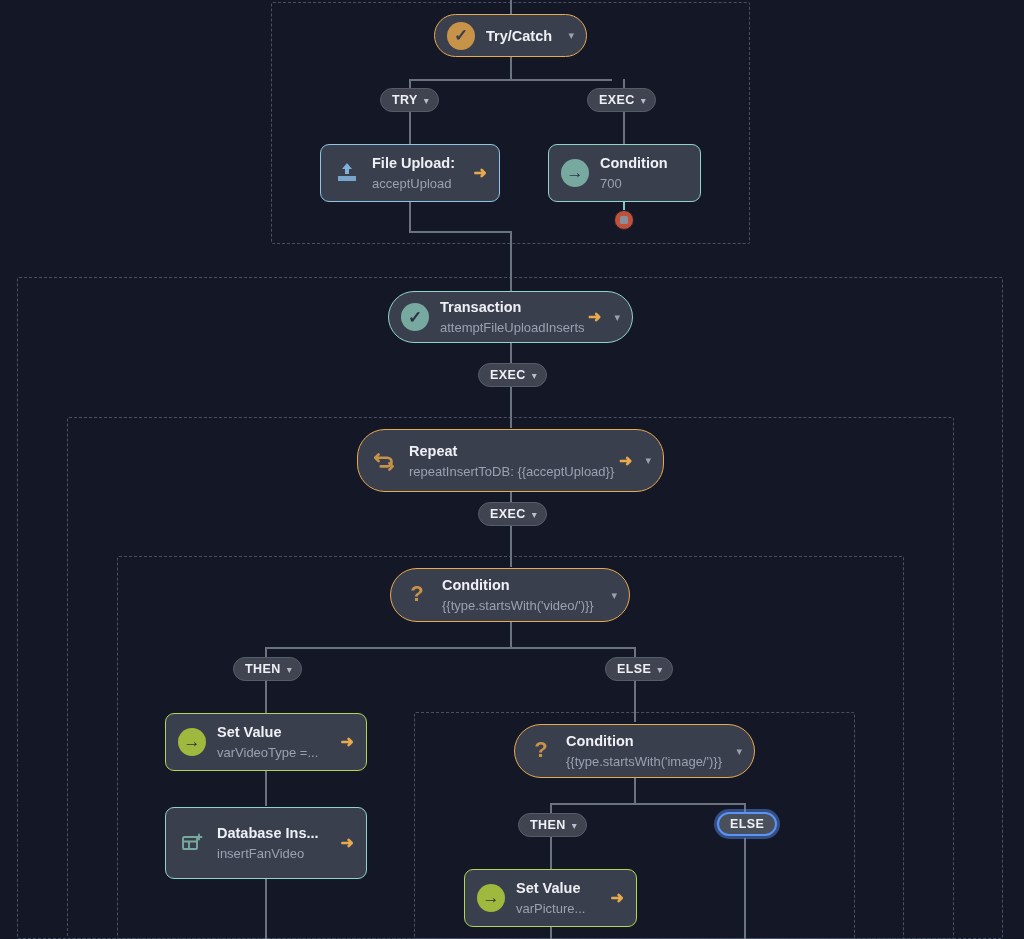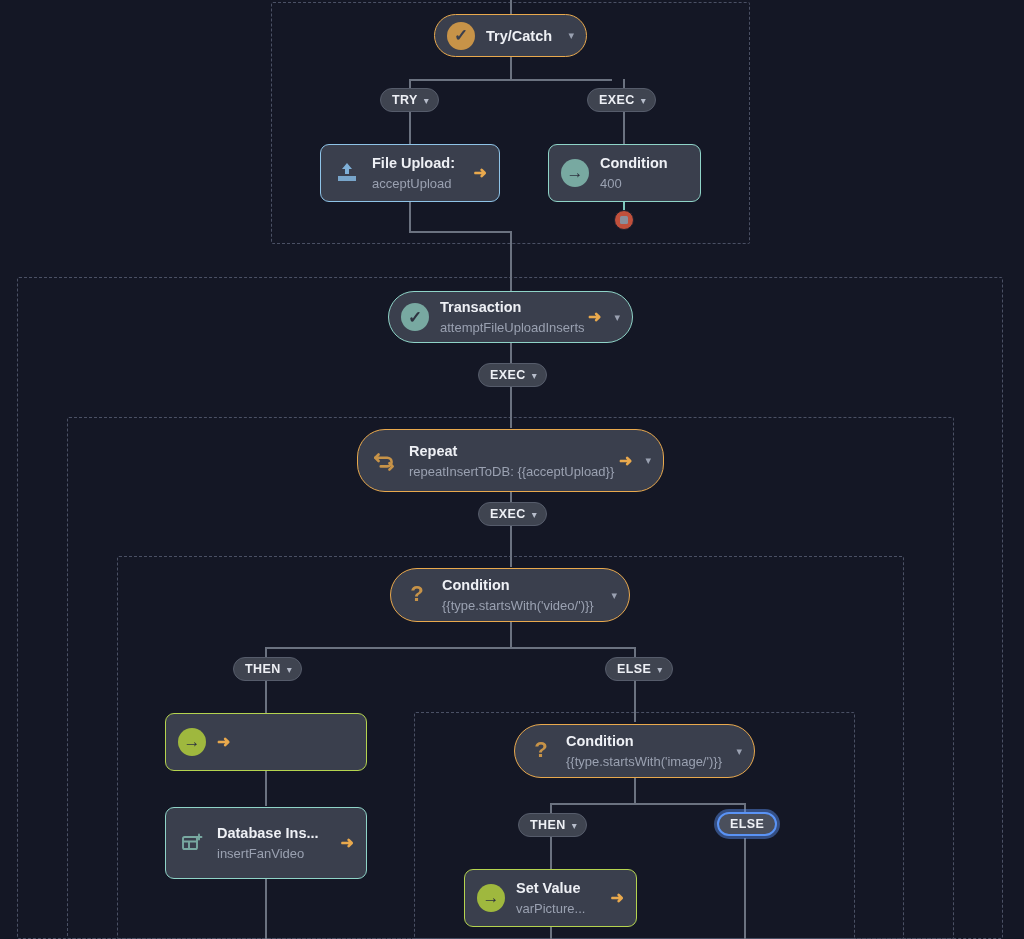--- a/index.html
+++ b/index.html
@@ -194,21 +194,21 @@
       <span class="n-title">File Upload:</span>
       <span class="n-sub">acceptUpload</span>
     </span>
     <span class="n-exit">➜</span>
   </div>
 
   <div class="node rect teal" style="left:548px; top:144px; width:153px; height:58px;">
     <span class="n-icon circ-teal">→</span>
     <span class="n-text">
       <span class="n-title">Condition</span>
-      <span class="n-sub">400</span>
+      <span class="n-sub">700</span>
     </span>
   </div>
   <div class="stop" style="left:614px; top:210px;">
     <span class="sq"></span>
   </div>
 
   <div class="node pill teal" style="left:388px; top:291px; width:245px; height:52px;">
     <span class="n-icon circ-teal">✓</span>
     <span class="n-text">
       <span class="n-title">Transaction</span>
@@ -262,20 +262,24 @@
     <span class="chev">▾</span>
   </div>
 
   <div class="badge" style="left:605px; top:657px;">
     <span>ELSE</span>
     <span class="chev">▾</span>
   </div>
 
   <div class="node rect lime" style="left:165px; top:713px; width:202px; height:58px;">
     <span class="n-icon circ-lime">→</span>
+    <span class="n-text">
+      <span class="n-title">Set Value</span>
+      <span class="n-sub">varVideoType =...</span>
+    </span>
     <span class="n-exit">➜</span>
   </div>
 
   <div class="node rect teal" style="left:165px; top:807px; width:202px; height:72px;">
     <span class="n-icon plain">
       <svg class="gl" width="24" height="24" viewBox="0 0 24 24" fill="none" stroke="#78a9a1" stroke-width="1.9">
         <rect x="3" y="6" width="14" height="12" rx="1.6"></rect>
         <path d="M3 10.5h14M9 10.5V18"></path>
         <path d="M19 3.5v5M16.5 6h5" stroke-linecap="round"></path>
       </svg>

